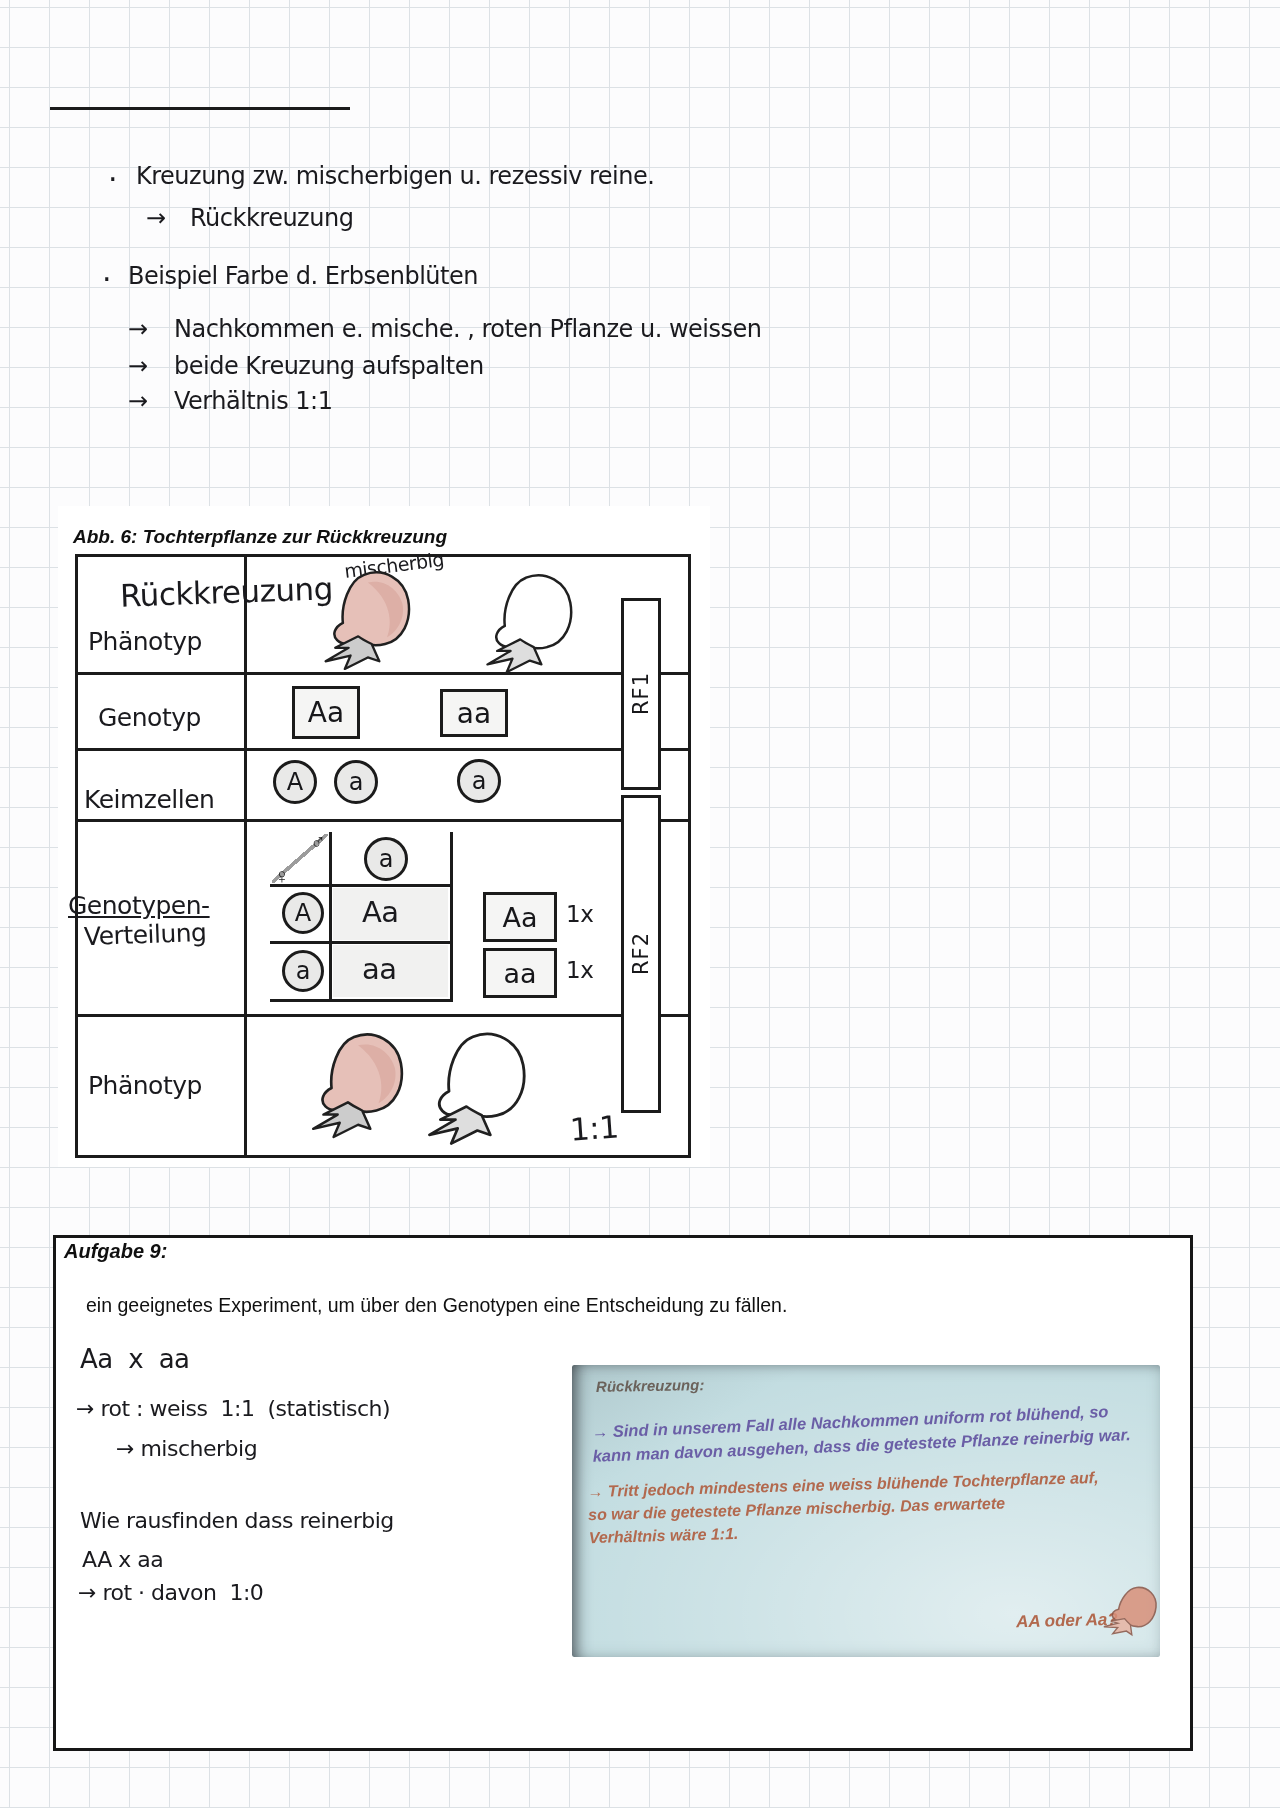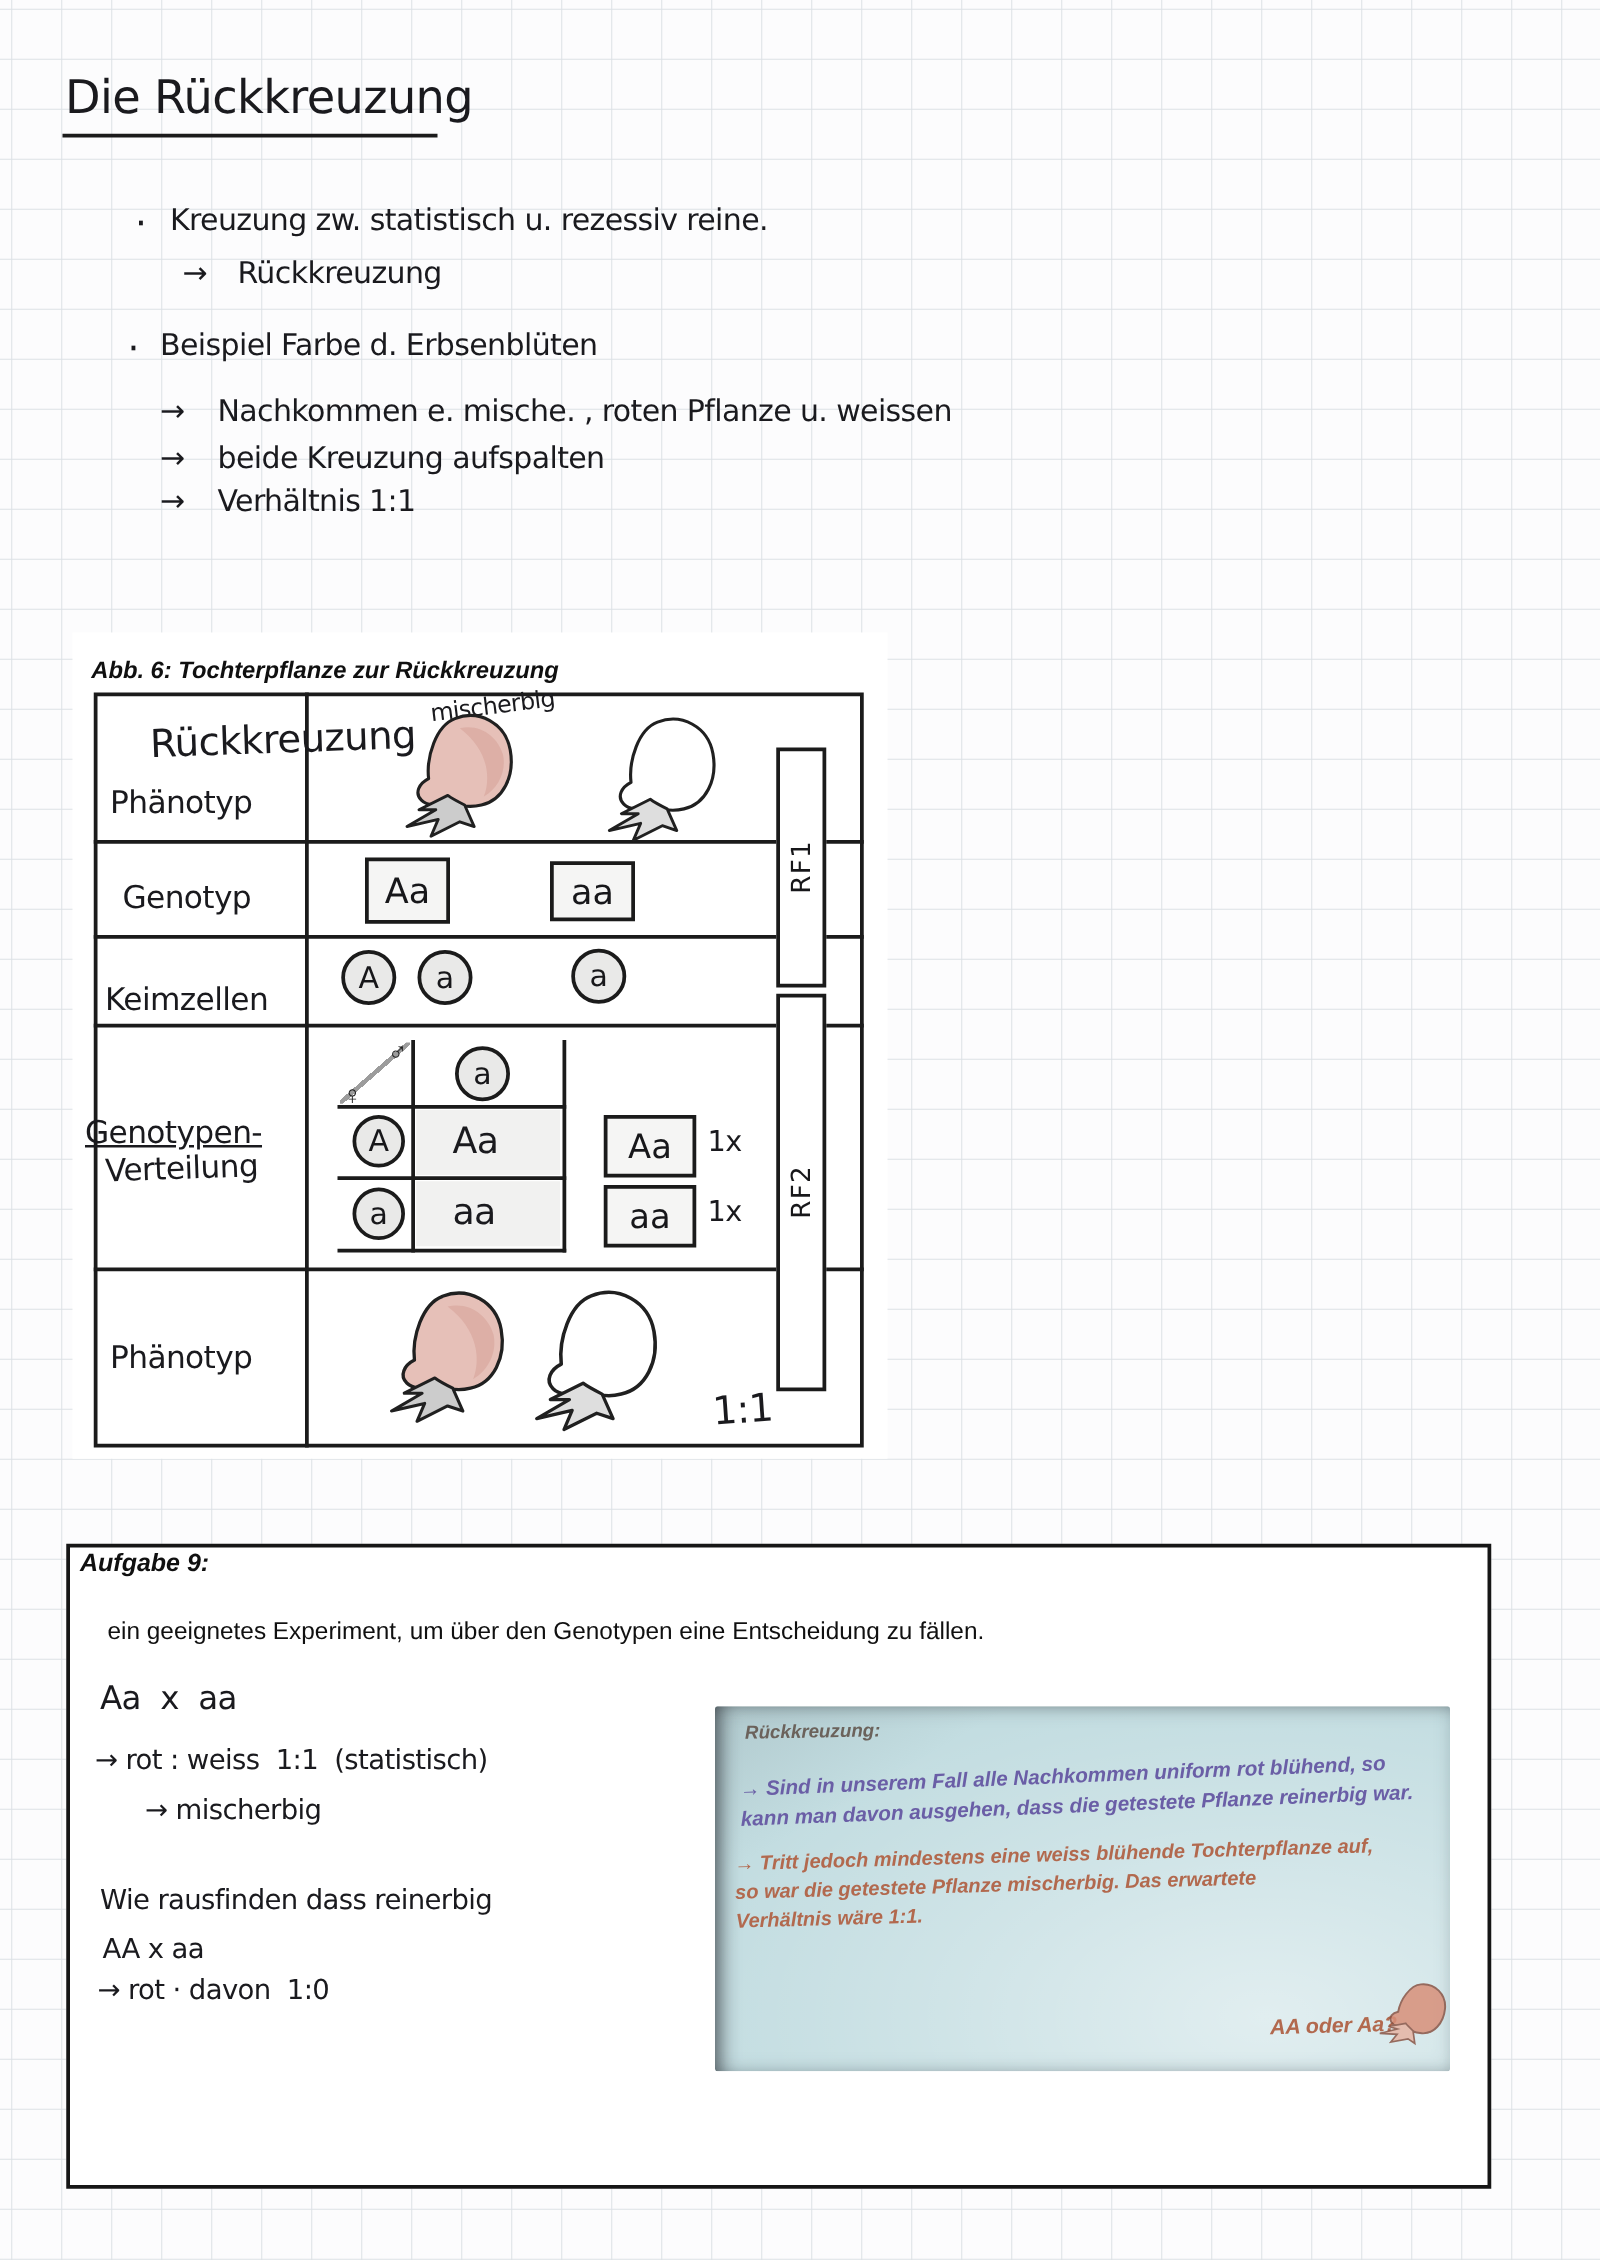--- a/index.html
+++ b/index.html
@@ -41,26 +41,25 @@
                inset -6px -8px 18px -12px rgba(70,90,95,.35);}
   .slide .sl-txt{position:absolute;font-family:"Liberation Sans",sans-serif;font-weight:bold;font-style:italic;}
   .fl{position:absolute;}
   .fl svg{width:100%;height:100%;display:block;}
 </style>
 </head>
 <body>
 
 <div class="page">
 
-  <div class="hand" style="left:52px;top:56px;font-size:37px;">Die Rückkreuzung</div>
   <div class="ln" style="left:50px;top:107px;width:300px;height:3px;"></div>
 
   <div class="note-line" style="left:108px;top:162px;">
     <span class="mk" style="width:28px;font-size:30px;">·</span>
-    <span>Kreuzung zw. statistisch u. rezessiv reine.</span>
+    <span>Kreuzung zw. mischerbigen u. rezessiv reine.</span>
   </div>
   <div class="note-line" style="left:146px;top:204px;">
     <span class="mk" style="width:44px;">→</span>
     <span>Rückkreuzung</span>
   </div>
   <div class="note-line" style="left:102px;top:262px;">
     <span class="mk" style="width:26px;font-size:30px;">·</span>
     <span>Beispiel Farbe d. Erbsenblüten</span>
   </div>
   <div class="note-line" style="left:128px;top:315px;">

